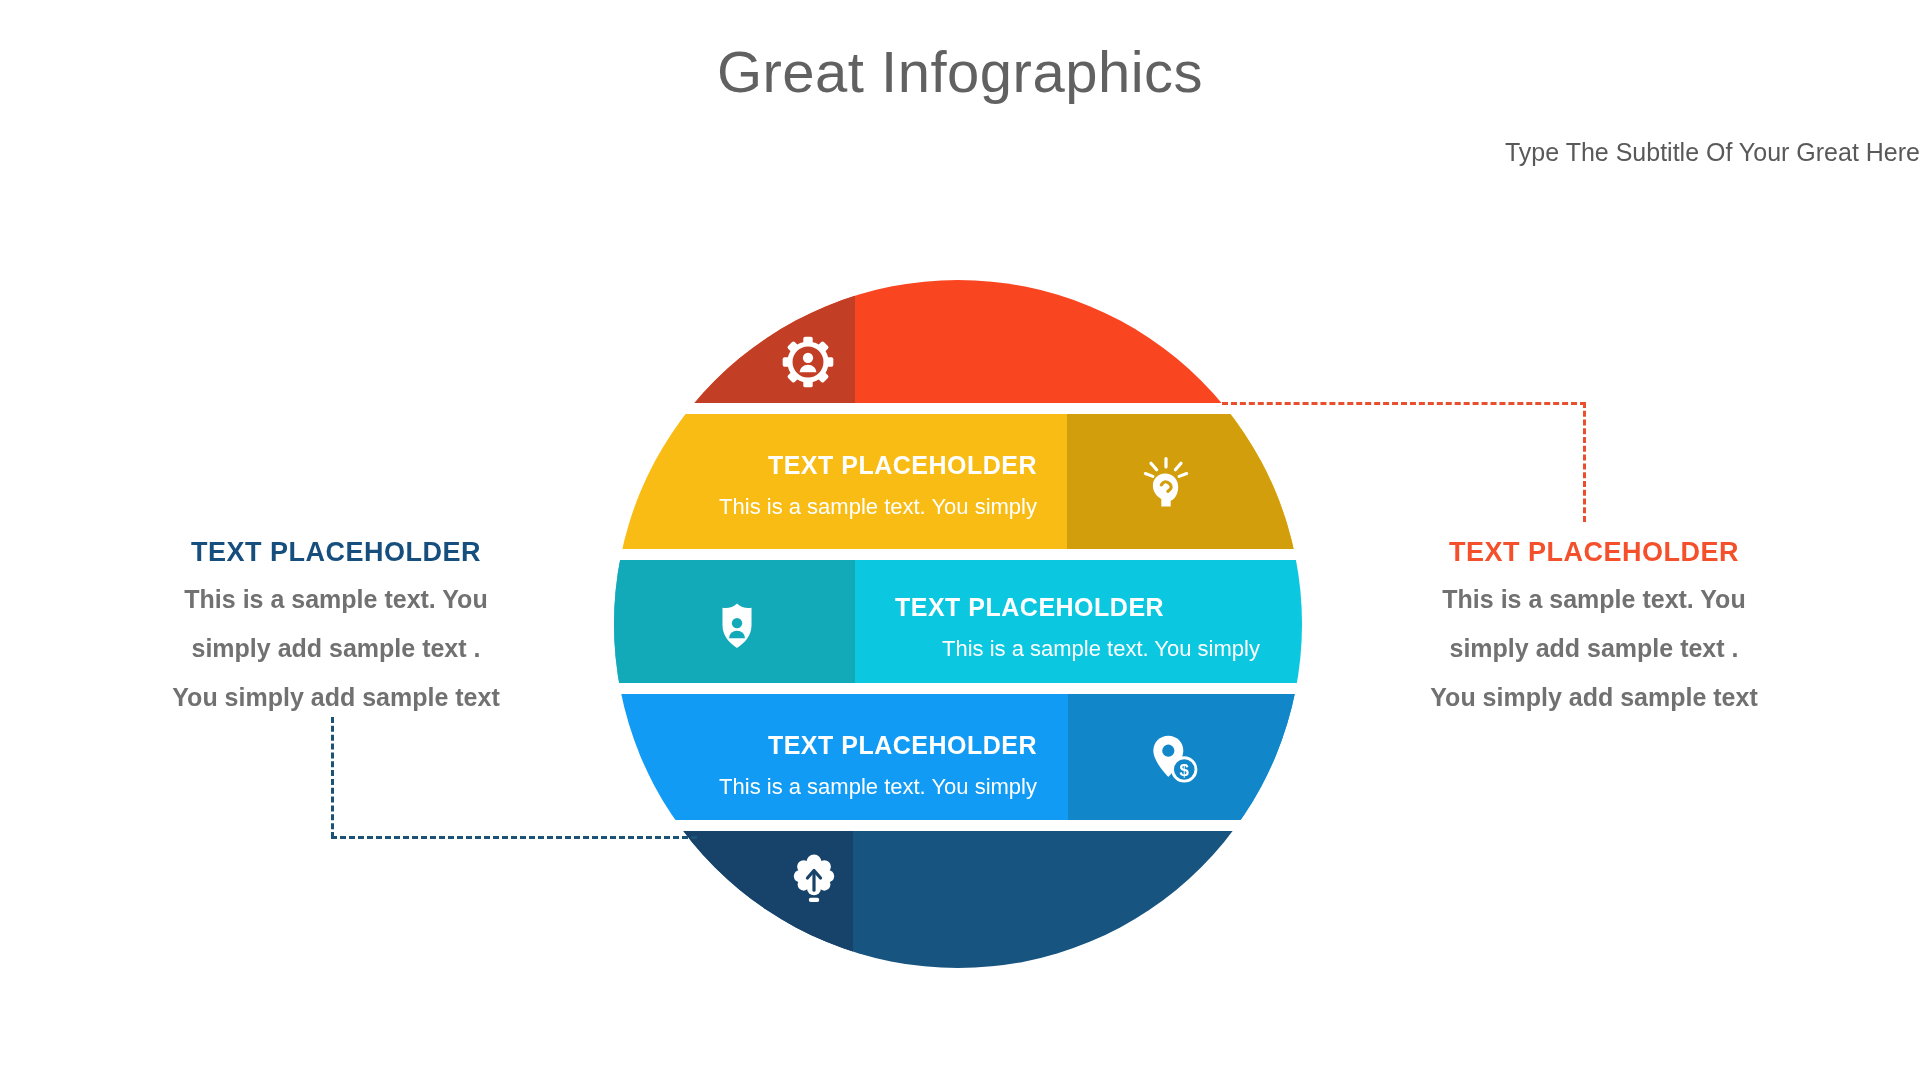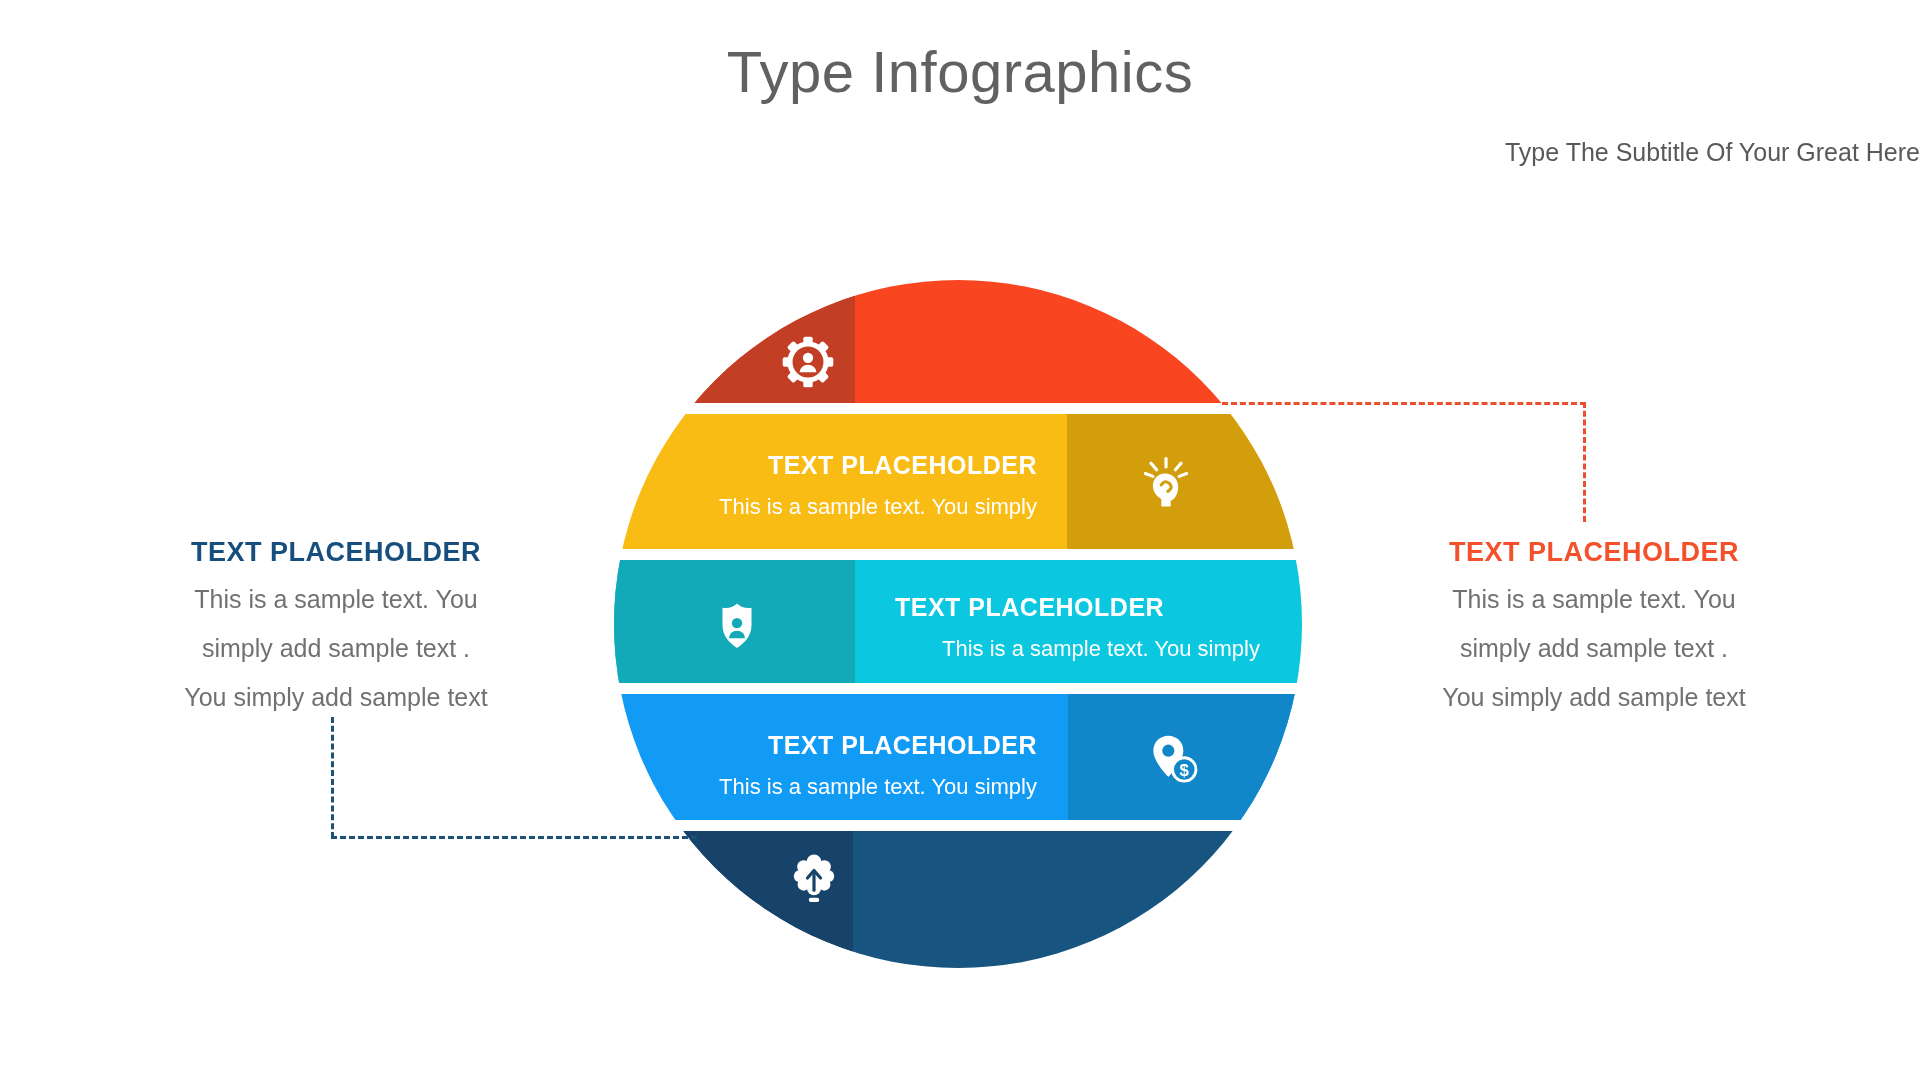--- a/index.html
+++ b/index.html
@@ -50,39 +50,39 @@
   .bandtext .bt-head { font-size:25px; font-weight:700; letter-spacing:0.5px; line-height:30px; }
   .bandtext .bt-body { font-size:22px; font-weight:400; line-height:26px; margin-top:14px;margin-left:47px; }
   .bt-yellow { top:170px; right:265px; text-align:right; }
   .bt-teal   { top:312px; left:281px;  text-align:left;  }
   .bt-blue   { top:450px; right:265px; text-align:right; }
 
   
   .note { position:absolute; text-align:center; }
   .note .n-head { font-size:27px; font-weight:700; letter-spacing:0.5px; line-height:33px; }
   .note .n-line { font-size:25px; color:#717171; line-height:49px; }
-  .note .n-body { margin-top:6px; }
+  .note .n-body { margin-top:6px;font-weight:bold; }
   .note-left  { left:140px;  top:536px; width:392px; }
   .note-left .n-head  { color:#164F7E; }
   .note-right { left:1396px; top:536px; width:396px; }
   .note-right .n-head { color:#F4502C; }
 
   
   .conn { position:absolute; }
   .conn-red-h  { left:1222px; top:402px; width:364px; border-top:3px dashed #E94F2C; }
   .conn-red-v  { left:1583px; top:402px; height:120px; border-left:3px dashed #E94F2C; }
   .conn-blue-v { left:331px;  top:717px; height:121px; border-left:3px dashed #1B5276; }
   .conn-blue-h { left:331px;  top:836px; width:366px;  border-top:3px dashed #1B5276; }
 </style>
 </head>
 <body>
 
 <div class="stage">
 
-  <div class="title">Type Infographics</div>
+  <div class="title">Great Infographics</div>
   <div class="subtitle">Type The Subtitle Of Your Great Here</div>
 
   <div class="circle">
 
     <div class="band b1">
       <div class="darkseg"></div>
     </div>
 
     <div class="band b2">
       <div class="darkseg"></div>

